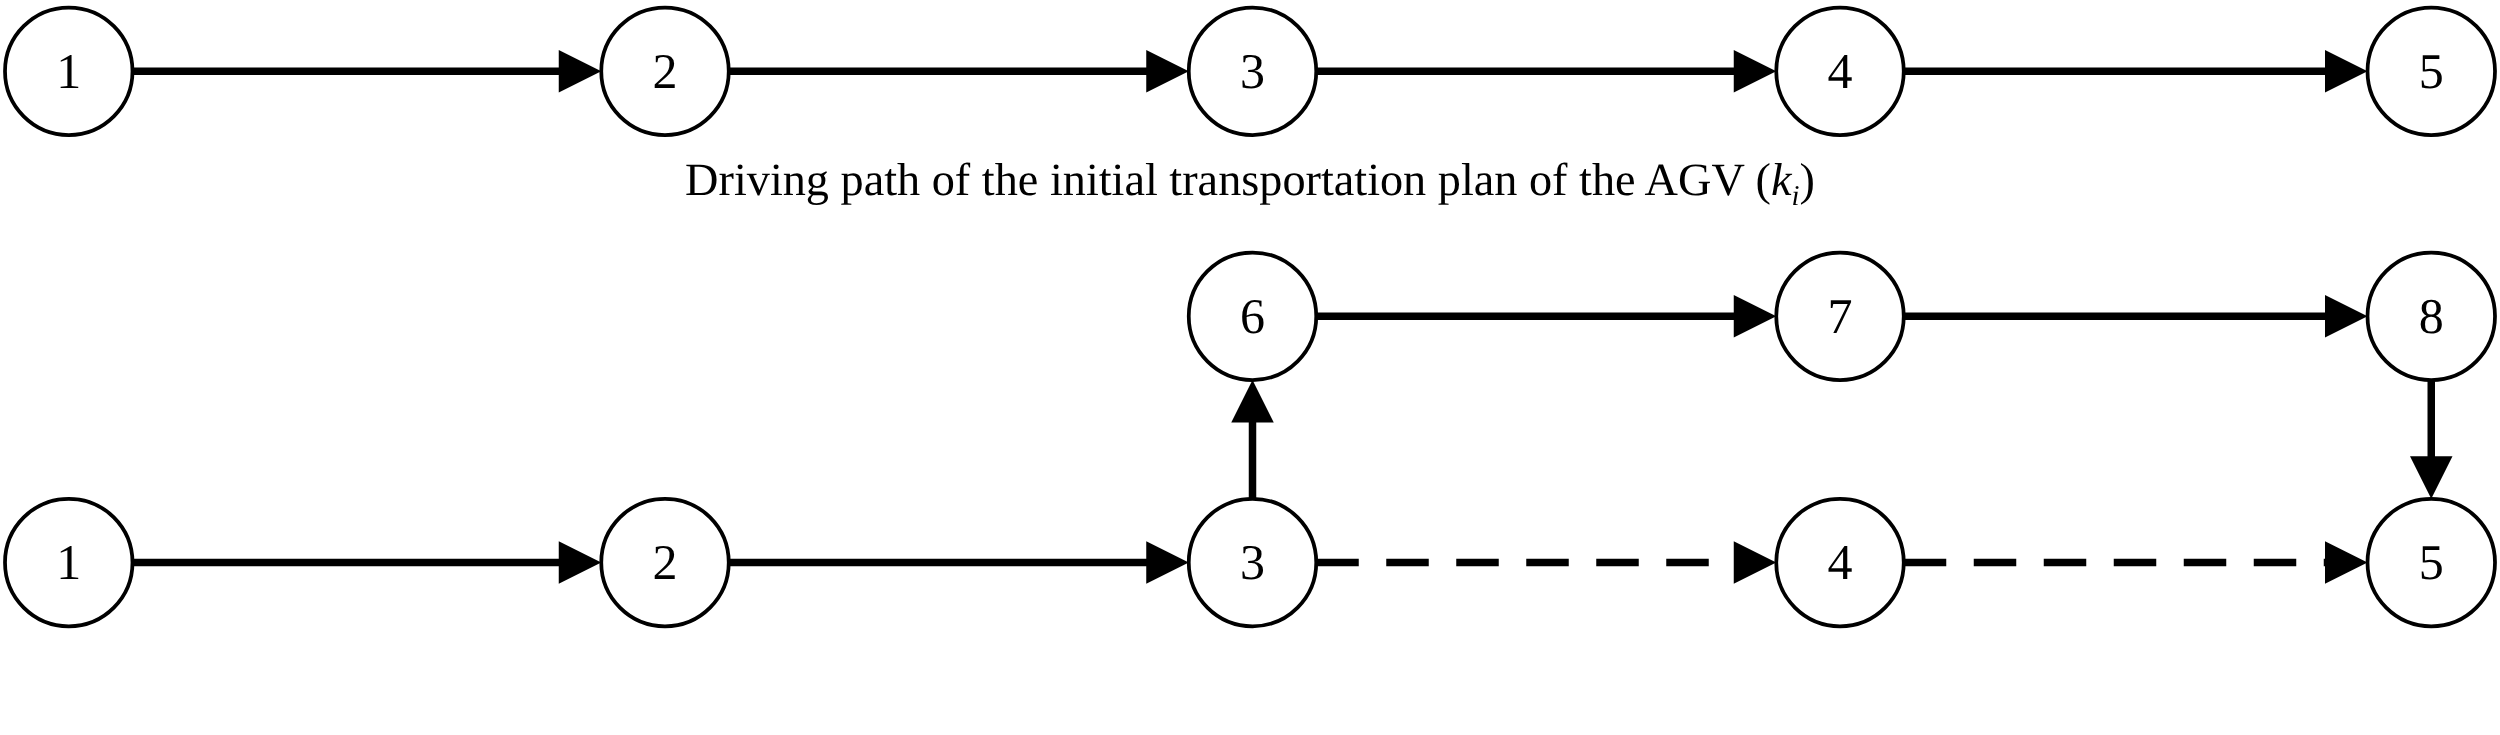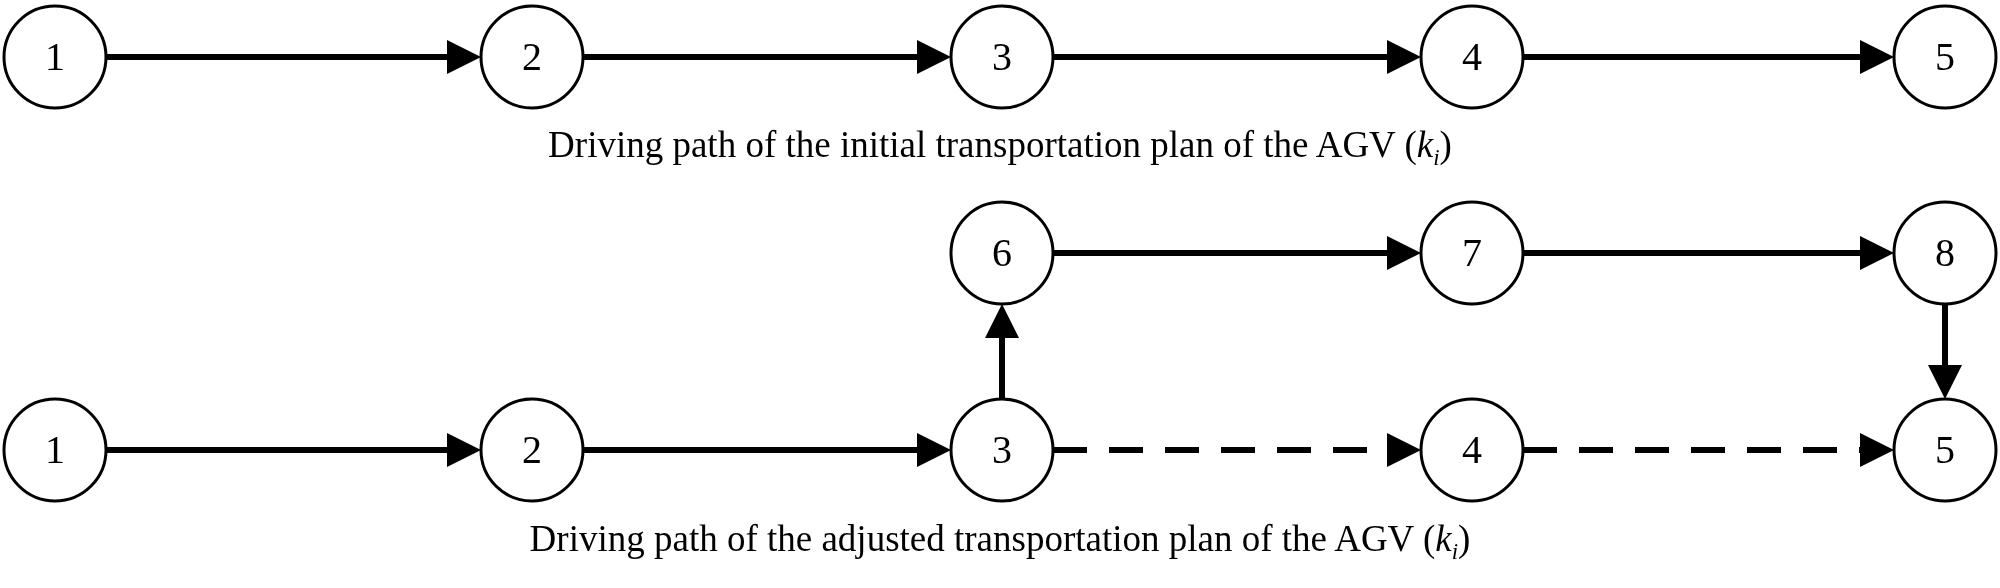--- a/index.html
+++ b/index.html
@@ -123,17 +123,14 @@
       <div class="node-label" style="left: 480px; top: 398px;">2</div>
       <div class="node-label" style="left: 950px; top: 398px;">3</div>
       <div class="node-label" style="left: 1420px; top: 398px;">4</div>
       <div class="node-label" style="left: 1893px; top: 398px;">5</div>
     </div>
 
   <div class="caption" id="caption-initial">
     <span>Driving path of the initial transportation plan of the AGV (</span><span class="var">k</span><span class="sub">i</span><span>)</span>
   </div>
 
-  <div class="caption" id="caption-adjusted">
-    <span>Driving path of the adjusted transportation plan of the AGV (</span><span class="var">k</span><span class="sub">i</span><span>)</span>
-  </div>
 
 </div>
 
 </body></html>

